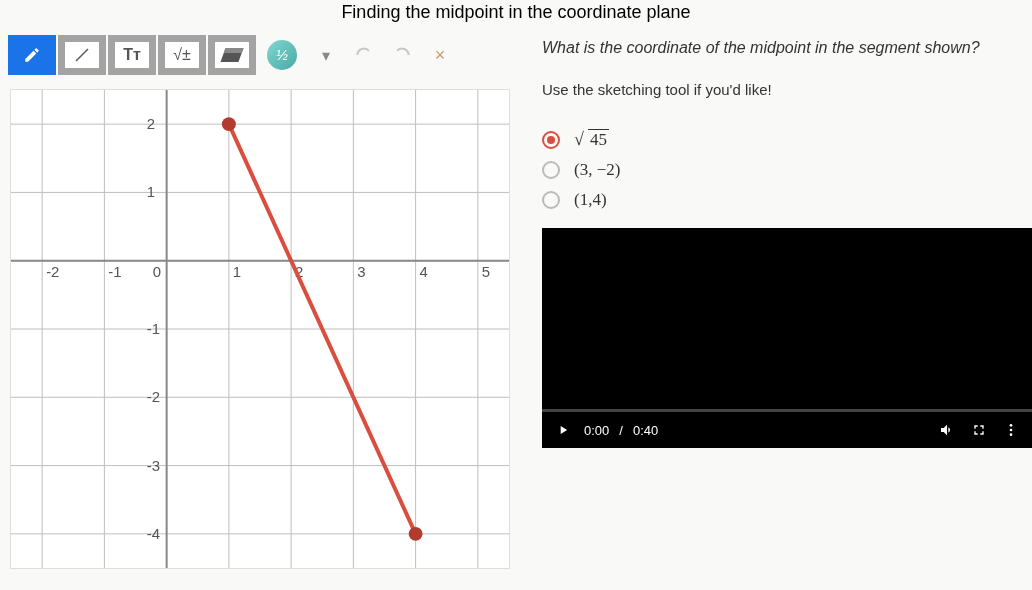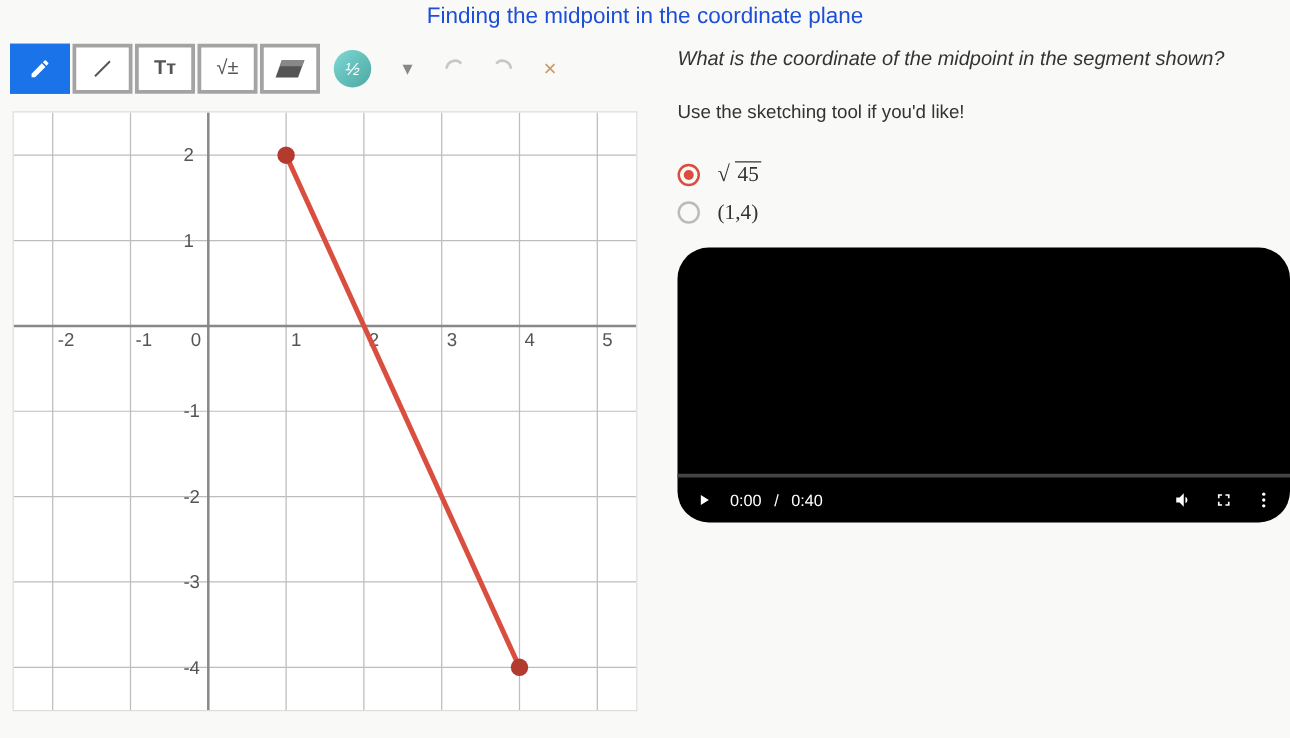--- a/index.html
+++ b/index.html
@@ -7,38 +7,38 @@
   font-family: -apple-system, BlinkMacSystemFont, "Segoe UI", Arial, sans-serif;
   background: #f9f9f8;
   width: 1032px;
   height: 590px;
   overflow: hidden;
   color: #333;
 }
 .page-title {
   text-align: center;
   font-size: 18px;
-  color: #1d4ed8;
+  color: #000000;
   padding: 2px 0 8px;
   font-weight: 400;
 }
 .main { display: flex; }
 .left { width: 530px; }
 .right { flex: 1; padding-left: 12px; }
 
 .toolbar {
   display: flex;
   align-items: center;
   padding: 4px 8px;
   gap: 2px;
 }
 .tool {
   width: 48px; height: 40px;
   display: flex; align-items: center; justify-content: center;
-  border: 3px solid #a3a3a3;
+  border: 7px solid #a3a3a3;
   background: #fff;
   cursor: pointer;
   font-size: 16px;
   color: #555;
   position: relative;
 }
 .tool.active { background: #1a73e8; color: #fff; border-color:#1a73e8; }
 .t-dropdown, .t-undo, .t-redo, .t-close {
   width: 36px; height: 40px; border: none; background: transparent;
   display:flex;align-items:center;justify-content:center;cursor:pointer;
@@ -80,21 +80,21 @@
 }
 .option-label { font-size: 17px; font-family: Georgia, 'Times New Roman', serif; }
 .sqrt { position:relative; padding-left: 14px; }
 .sqrt::before {
   content:"√"; position:absolute; left:0; top:-1px; font-size:18px;
 }
 .sqrt .bar { border-top: 1.3px solid #333; padding: 0 2px; }
 
 .video {
   width: 490px; height: 220px; background:#000; color:#fff;
-  position: relative; margin-top: 6px; border-radius: 25px;
+  position: relative; margin-top: 6px;
 }
 .video-controls {
   position:absolute; bottom:0; left:0; right:0; height:36px;
   display:flex; align-items:center; padding: 0 10px; gap:10px;
   font-size: 13px;
 }
 .vc-spacer { flex:1; }
 .vc-btn { width:22px; height:22px; display:flex;align-items:center;justify-content:center; cursor:pointer; color:#fff; }
 .progress { position:absolute; bottom:36px; left:0; right:0; height:3px; background:#444; }
 .progress::before { content:""; display:block; height:100%; width:0%; background:#d33; }
@@ -199,20 +199,24 @@
   <div class="right">
     <div class="question">What is the coordinate of the midpoint in the segment shown?</div>
     <div class="hint">Use the sketching tool if you'd like!</div>
     <div class="options" id="options">
         <div class="option">
           <div class="radio selected"></div>
           <span class="option-label sqrt"><span class="bar">45</span></span>
         </div>
         <div class="option">
           <div class="radio"></div>
+          <span class="option-label">(3, −2)</span>
+        </div>
+        <div class="option">
+          <div class="radio"></div>
           <span class="option-label">(1,4)</span>
         </div>
       </div>
 
     <div class="video">
       <div class="progress"></div>
       <div class="video-controls">
         <div class="vc-btn">
           <svg width="14" height="14" viewBox="0 0 24 24">
               <path fill="#fff" d="M8 5v14l11-7z"></path>

